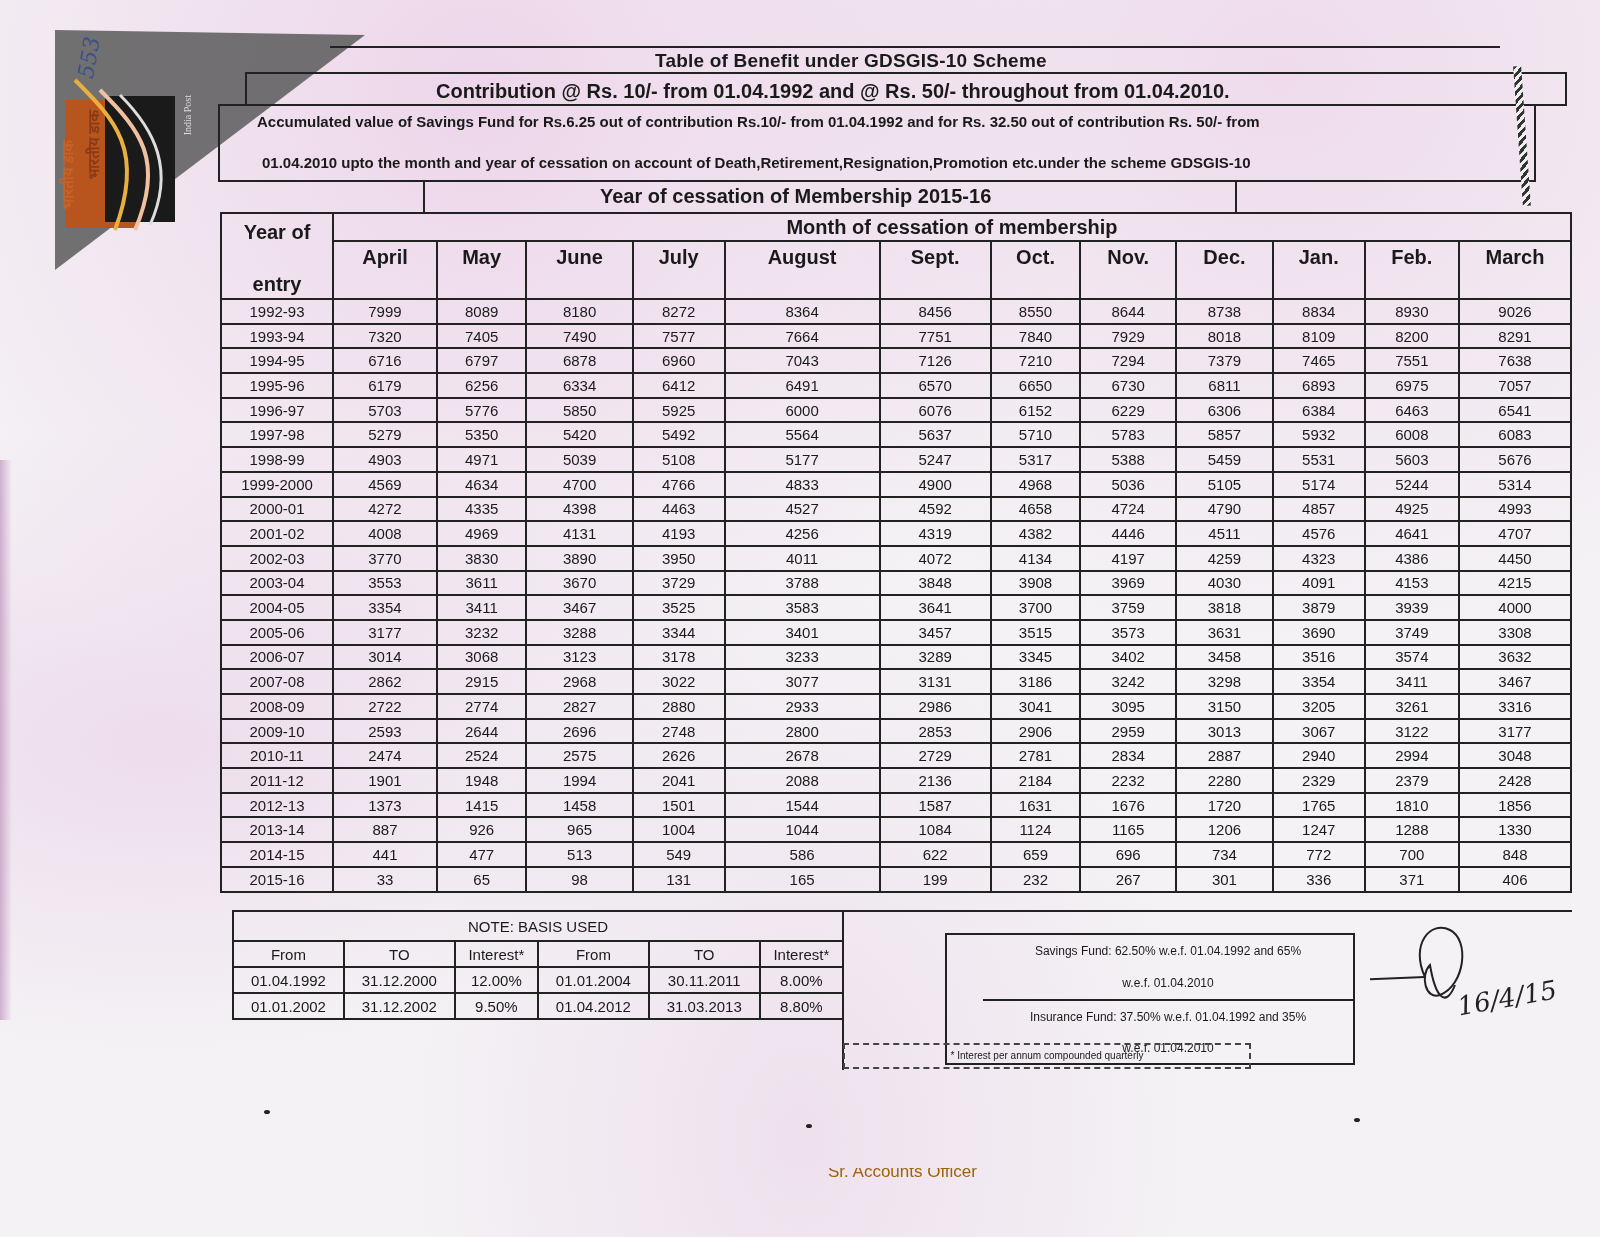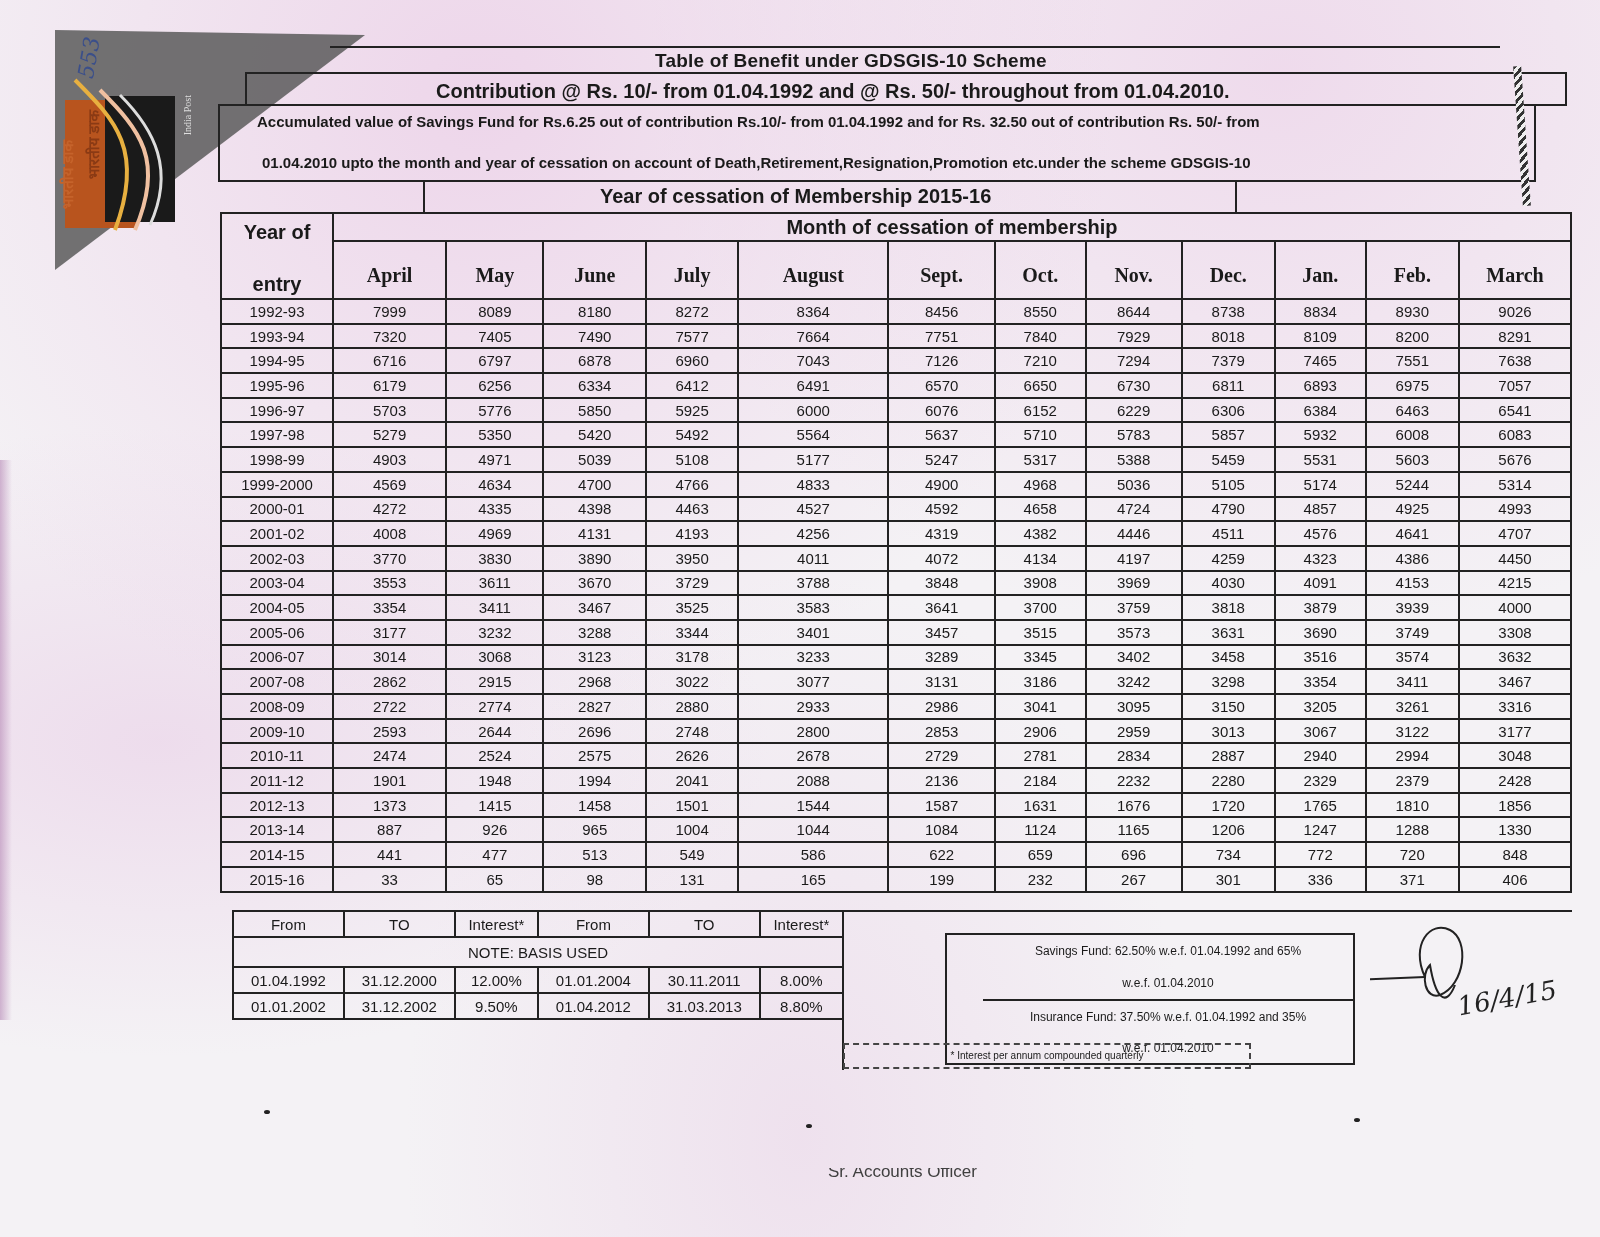--- a/index.html
+++ b/index.html
@@ -74,21 +74,21 @@
     font-size: 15px;
   }
   table.main td, table.main th {
     border: 2px solid #222;
     text-align: center;
     padding: 0;
     font-weight: normal;
   }
   table.main th { font-weight: bold; font-size: 20px; }
   table.main .span-head { height: 28px; font-size: 20px; }
-  table.main .month-head { height: 58px; vertical-align: top; padding-top: 22px; font-family: Liberation Serif, serif; }
+  table.main .month-head { height: 58px; vertical-align: top; padding-top: 4px; }
   table.main .yoe-head { vertical-align: top; padding-top: 4px; line-height: 52px; }
   table.main .yoe-head span { display: block; line-height: 28px; }
   table.main tbody td { height: 24.7px; font-size: 15px; }
   table.main tbody td.yoe { font-weight: normal; text-align: center; }
 
   
   table.notes {
     position: absolute; left: 232px; top: 910px; width: 612px;
     border-collapse: collapse; font-size: 15px;
   }
@@ -108,21 +108,21 @@
   .notes-frame-right {
     position: absolute; left: 842px; top: 910px; width: 730px; height: 2px; background: #222;
   }
   .notes-vert { position: absolute; left: 842px; top: 910px; width: 2px; height: 160px; background: #222; }
 
   .signature {
     position: absolute; left: 1370px; top: 925px; width: 200px; height: 120px;
   }
   .signature svg { width: 100%; height: 100%; }
   .footer-officer {
-    position: absolute; left: 828px; top: 1168px; font-size: 17px; color: #404040;
+    position: absolute; left: 828px; top: 1168px; font-size: 17px; color: #a16207;
     height: 12px; overflow: hidden; line-height: 8px;
   }
   .dot { position: absolute; width: 6px; height: 4px; background: #222; border-radius: 50%; }
 </style>
 </head>
 <body>
 
 <div class="page-bg"></div>
 <div class="left-edge"></div>
 
@@ -512,21 +512,21 @@
         <td>441</td>
         <td>477</td>
         <td>513</td>
         <td>549</td>
         <td>586</td>
         <td>622</td>
         <td>659</td>
         <td>696</td>
         <td>734</td>
         <td>772</td>
-        <td>720</td>
+        <td>700</td>
         <td>848</td>
       </tr>
       <tr>
         <td class="yoe">2015-16</td>
         <td>33</td>
         <td>65</td>
         <td>98</td>
         <td>131</td>
         <td>165</td>
         <td>199</td>
@@ -536,29 +536,29 @@
         <td>336</td>
         <td>371</td>
         <td>406</td>
       </tr>
     </tbody>
 </table>
 
 <table class="notes">
   <tbody id="notes-body">
     <tr>
+      <td colspan="6" class="note-head">NOTE:  BASIS USED</td>
+    </tr>
+    <tr>
       <td>From</td>
       <td>TO</td>
       <td>Interest*</td>
       <td>From</td>
       <td>TO</td>
       <td>Interest*</td>
-    </tr>
-    <tr>
-      <td colspan="6" class="note-head">NOTE:  BASIS USED</td>
     </tr>
   <tr>
         <td>01.04.1992</td>
         <td>31.12.2000</td>
         <td>12.00%</td>
         <td>01.01.2004</td>
         <td>30.11.2011</td>
         <td>8.00%</td>
       </tr>
       <tr>

